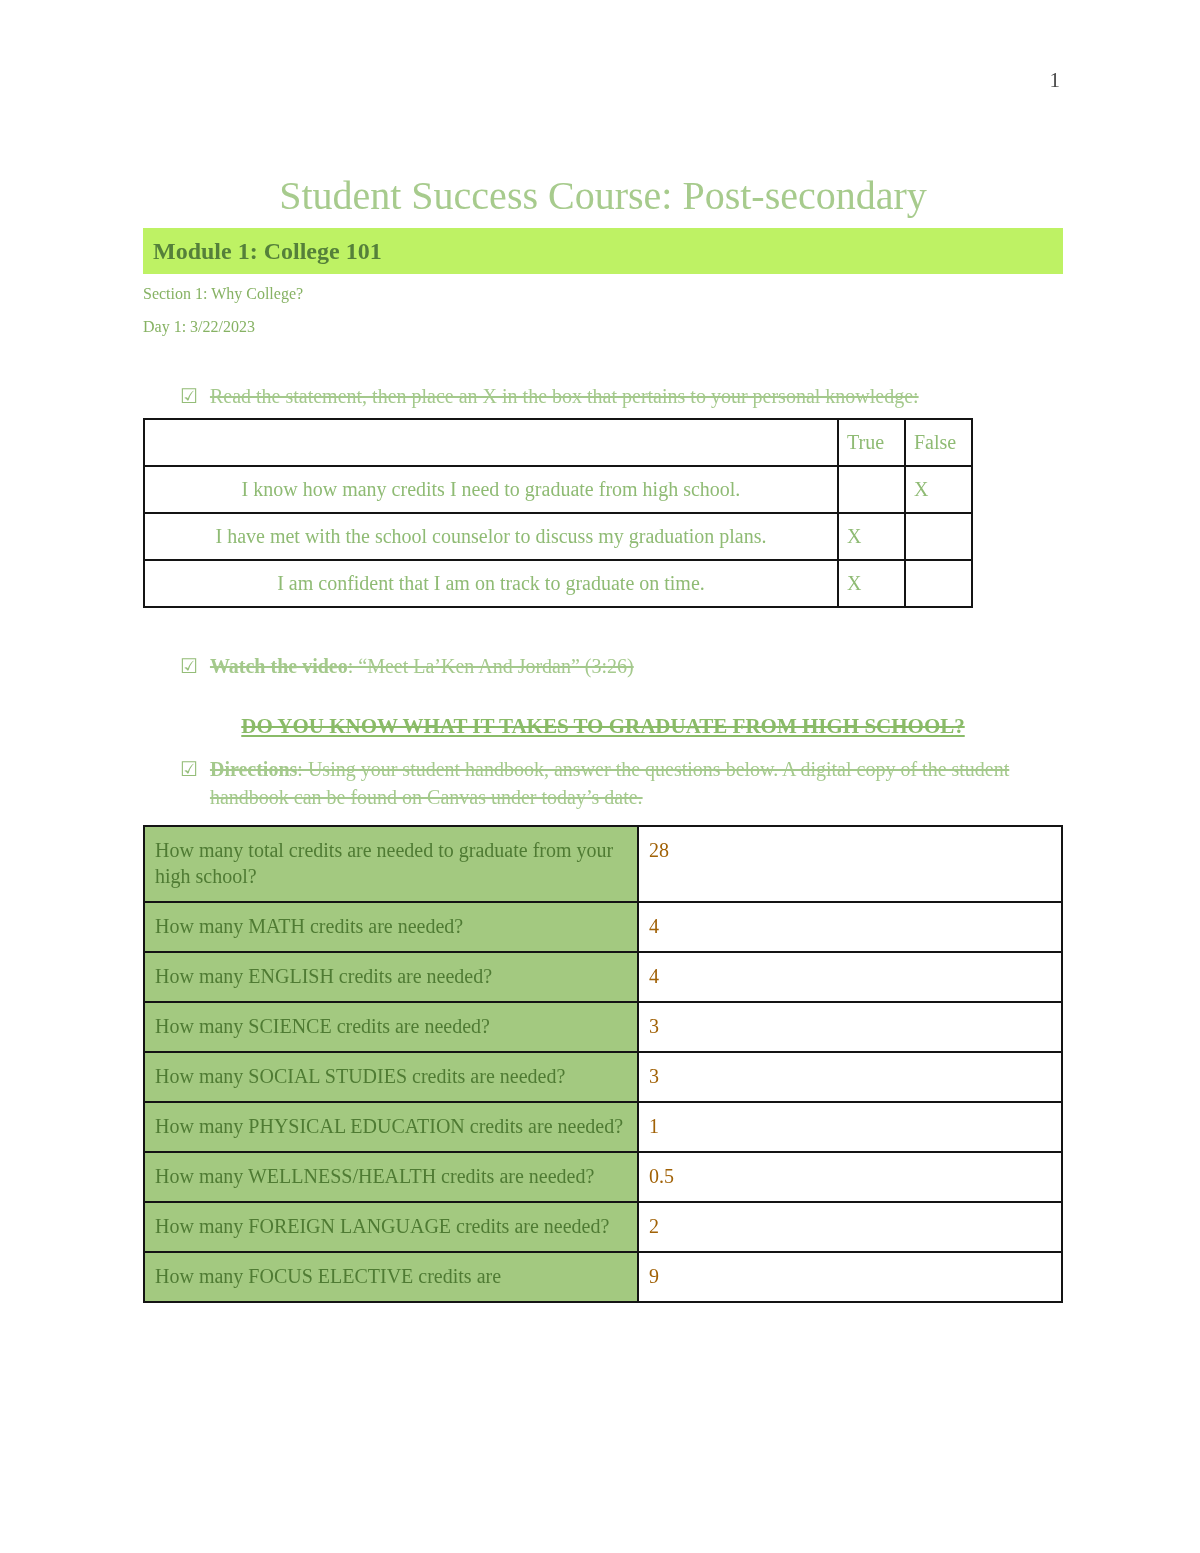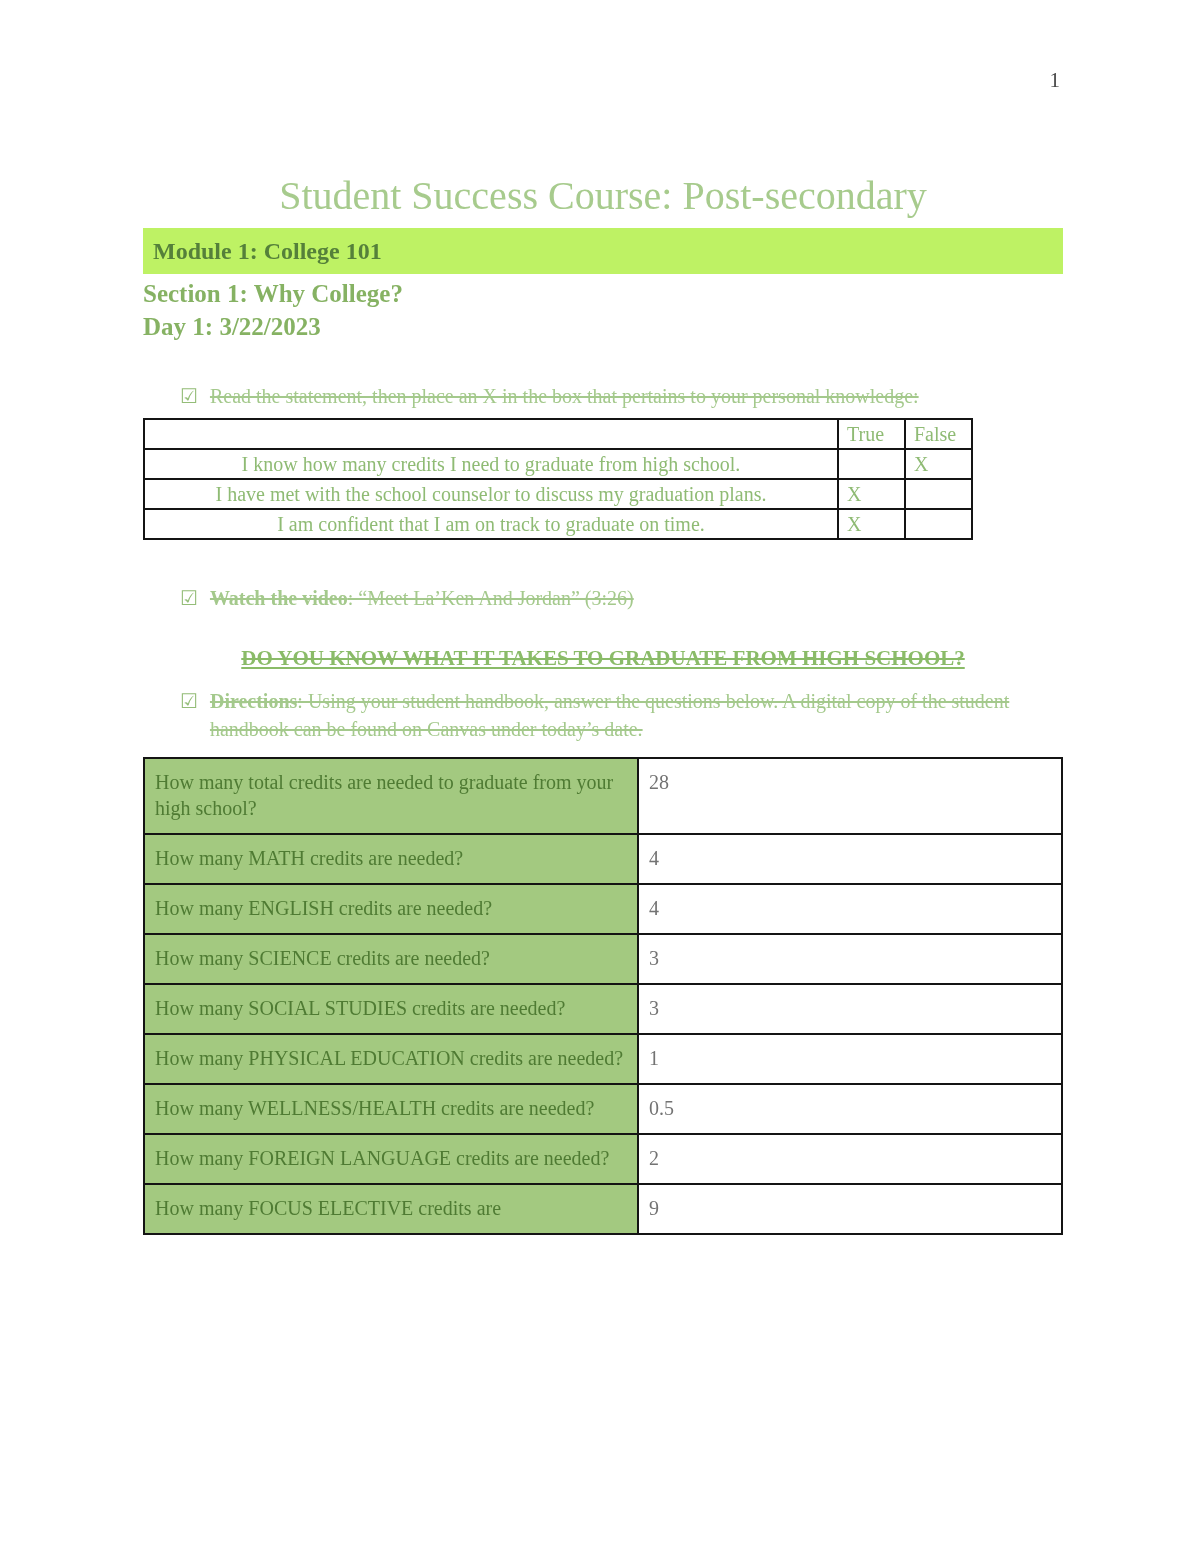--- a/index.html
+++ b/index.html
@@ -38,22 +38,22 @@
     background: #bef264;
     height: 46px;
     line-height: 46px;
     padding-left: 10px;
     font-size: 24px;
     font-weight: bold;
     color: #55803a;
   }
   .section-line, .day-line {
     margin-top: 7px;
-    font-size: 25px;
-    font-weight: bold;
+    font-size: 16px;
+    font-weight: normal;
     color: #86b263;
     line-height: 26px;
   }
   .check-item {
     display: flex;
     align-items: flex-start;
     gap: 12px;
     margin-left: 37px;
     font-size: 20px;
     color: #a4c98c;
@@ -74,21 +74,21 @@
   .bold { font-weight: bold; }
 
   table { border-collapse: collapse; }
   .tf-table {
     margin-top: 8px;
     width: 828px;
     table-layout: fixed;
   }
   .tf-table td {
     border: 2px solid #141414;
-    height: 30px;
+    height: 47px;
     vertical-align: middle;
     font-size: 20px;
   }
   .tf-table .stmt {
     width: 694px;
     text-align: center;
     color: #8fbb74;
     padding: 0 8px;
     border-radius: 10px;
   }
@@ -120,21 +120,21 @@
     line-height: 26px;
     padding: 10px 10px 12px 10px;
   }
   .credits-table .q {
     width: 460px;
     background: #a3c980;
     color: #4f7b33;
   }
   .credits-table .a {
     width: 395px;
-    color: #737373;
+    color: #a16207;
   }
 </style>
 </head>
 <body>
 
 <div class="page">
   <div class="page-number">1</div>
 
   <div class="content">
     <h1 class="title">Student Success Course: Post-secondary</h1>

